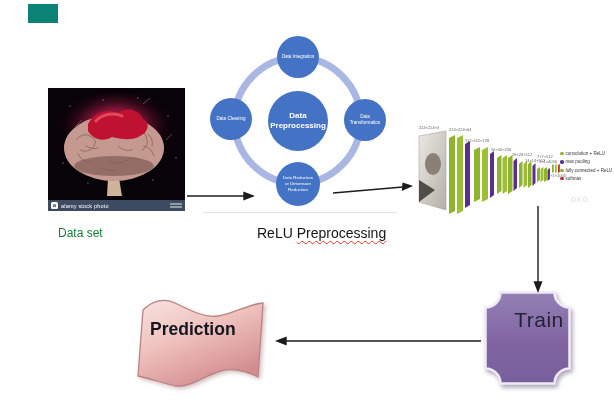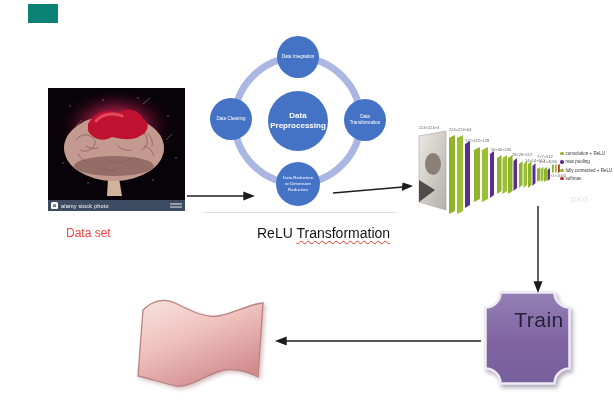--- a/index.html
+++ b/index.html
@@ -13,21 +13,21 @@
   
   #dataset-fig{left:48px;top:88px;width:137px;height:123px;}
   #dataset-photo{position:absolute;left:0;top:0;width:137px;height:112px;background:#070308;}
   #alamy-bar{position:absolute;left:0;top:112px;width:137px;height:11px;background:#3c4b61;
              display:flex;align-items:center;gap:3px;padding:0 3px;box-sizing:border-box;}
   #alamy-logo{width:7px;height:7px;background:#fff;border-radius:1.5px;color:#32405a;
               font-size:6px;font-weight:bold;line-height:7px;text-align:center;}
   #alamy-text{color:#fff;font-size:5.5px;letter-spacing:.2px;white-space:nowrap;}
   #alamy-id{margin-left:auto;display:flex;flex-direction:column;gap:1.5px;}
   #alamy-id span{display:block;width:12px;height:1.5px;background:rgba(255,255,255,.45);}
-  #dataset-caption{left:58px;top:226px;font-size:12px;color:#ef4444;margin-left:8px;}
+  #dataset-caption{left:58px;top:226px;font-size:12px;color:#15803d;}
 
   
   #prep-diagram{left:203px;top:30px;width:194px;height:182px;border-bottom:1px solid #e2e2e2;}
   #prep-ring{position:absolute;left:28px;top:24px;width:133px;height:133px;box-sizing:border-box;
              border:7px solid #aab7e3;border-radius:50%;}
   .node{position:absolute;background:#4472c4;border-radius:50%;color:#fff;display:flex;
         align-items:center;justify-content:center;text-align:center;line-height:1.3;
         box-sizing:border-box;}
   #node-top{left:74px;top:6px;width:42px;height:42px;font-size:4.6px;padding:3px;}
   #node-left{left:7px;top:68px;width:42px;height:42px;font-size:4.6px;padding:3px;}
@@ -128,21 +128,21 @@
   <div id="dataset-caption" class="abs">Data set</div>
 
   <div id="prep-diagram" class="abs">
     <div id="prep-ring"></div>
     <div id="node-top" class="node">Data Integration</div>
     <div id="node-left" class="node">Data Cleaning</div>
     <div id="node-right" class="node">Data Transformation</div>
     <div id="node-bottom" class="node">Data Reduction or Dimension Reduction</div>
     <div id="node-center" class="node">Data Preprocessing</div>
   </div>
-  <div id="prep-caption" class="abs"><span>ReLU </span><span class="misspell">Transformation</span></div>
+  <div id="prep-caption" class="abs"><span>ReLU </span><span class="misspell">Preprocessing</span></div>
 
   <div id="cnn-fig" class="abs">
     <svg width="201" height="95" viewBox="0 0 201 95">
       <defs>
         <linearGradient id="photoG" x1="0" y1="0" x2="1" y2="1">
           <stop offset="0%" stop-color="#ece9e4"></stop>
             <stop offset="100%" stop-color="#b4b0a8"></stop>
         </linearGradient>
       </defs>
 
@@ -236,20 +236,21 @@
         <linearGradient id="predG" x1="0" y1="0" x2="0.6" y2="1">
           <stop offset="0%" stop-color="#f8e3de"></stop>
           <stop offset="45%" stop-color="#efc3bf"></stop>
           <stop offset="80%" stop-color="#dda0a0"></stop>
           <stop offset="100%" stop-color="#d18c8e"></stop>
         </linearGradient>
       </defs>
       <path d="M 10,14 C 20,4 32,2 42,7 C 58,15 72,22 85,20 C 100,18 116,8 130,7
                L 125,81 C 112,74 98,72 88,75 C 72,79 56,92 43,90 C 32,88 16,82 5,80 Z" fill="url(#predG)" stroke="#bb8484" stroke-width="1.3"></path>
     </svg>
+    <div id="prediction-label">Prediction</div>
   </div>
 
   <svg id="arrow-layer" class="abs" width="614" height="419" viewBox="0 0 614 419">
     <g stroke="#1c1c1c" stroke-width="1.4" fill="#1c1c1c">
       <g>
         <line x1="187" y1="196" x2="245" y2="196"></line>
         <polygon points="253,196 244,192.5 244,199.5"></polygon>
       </g>
       <g>
         <line x1="333" y1="193" x2="403" y2="187"></line>

